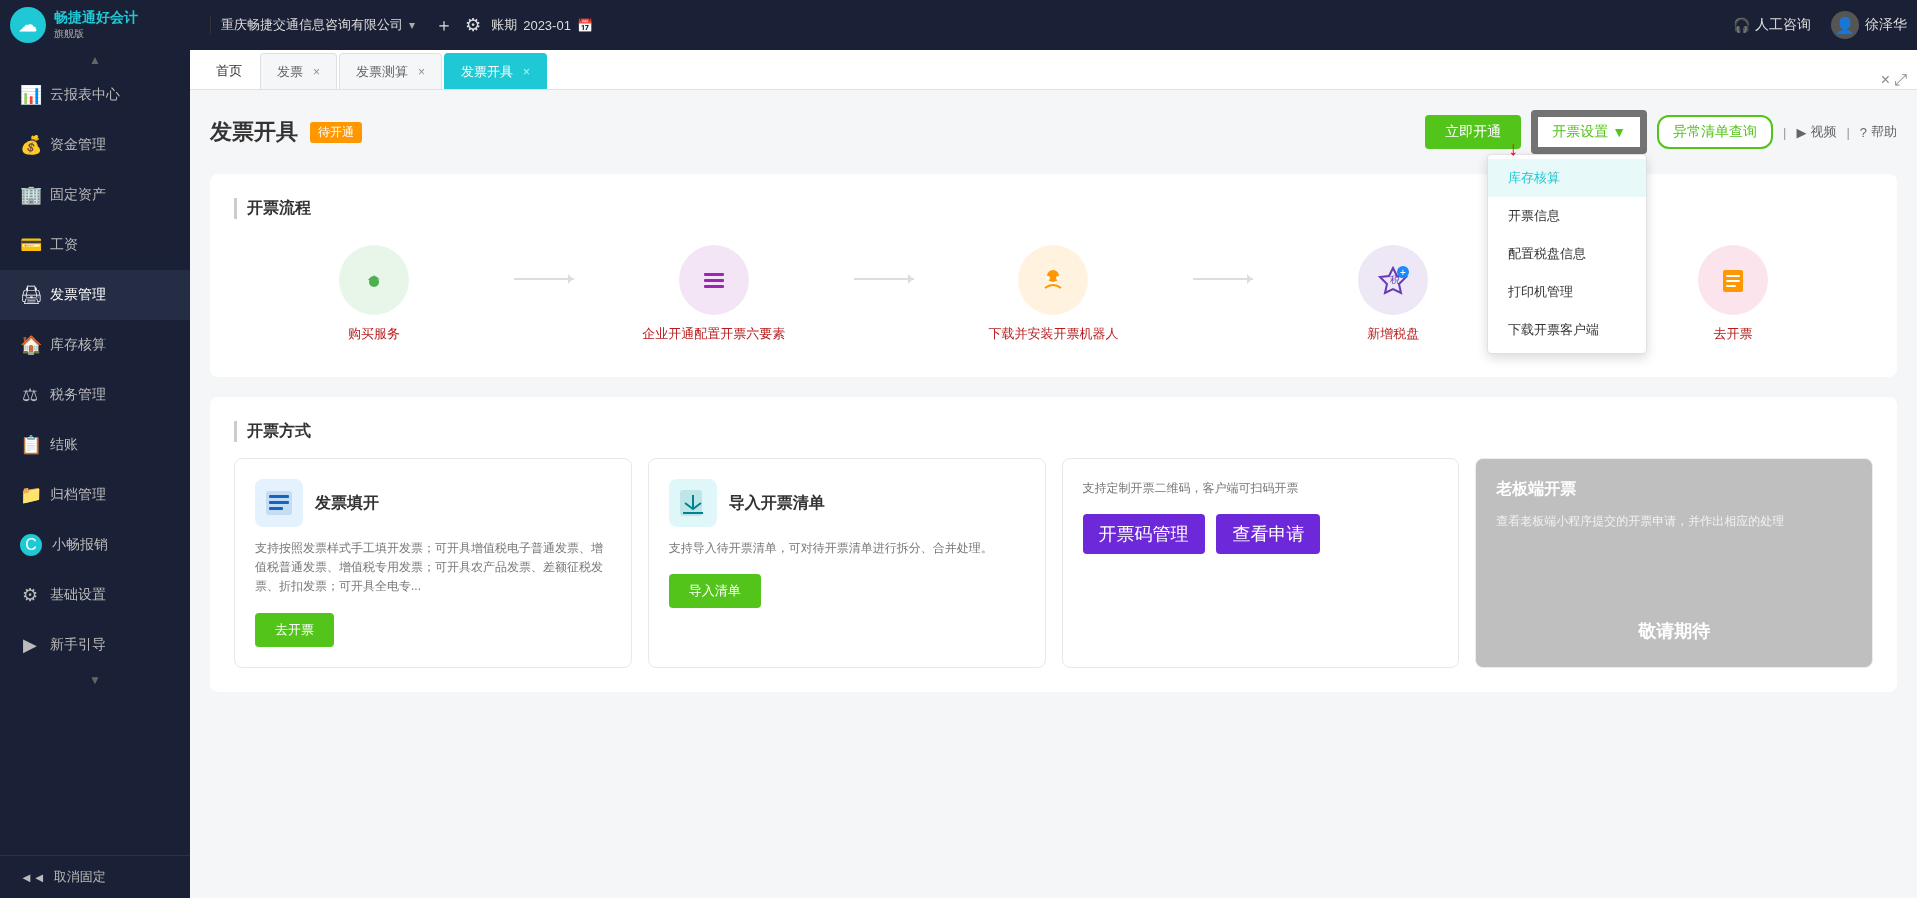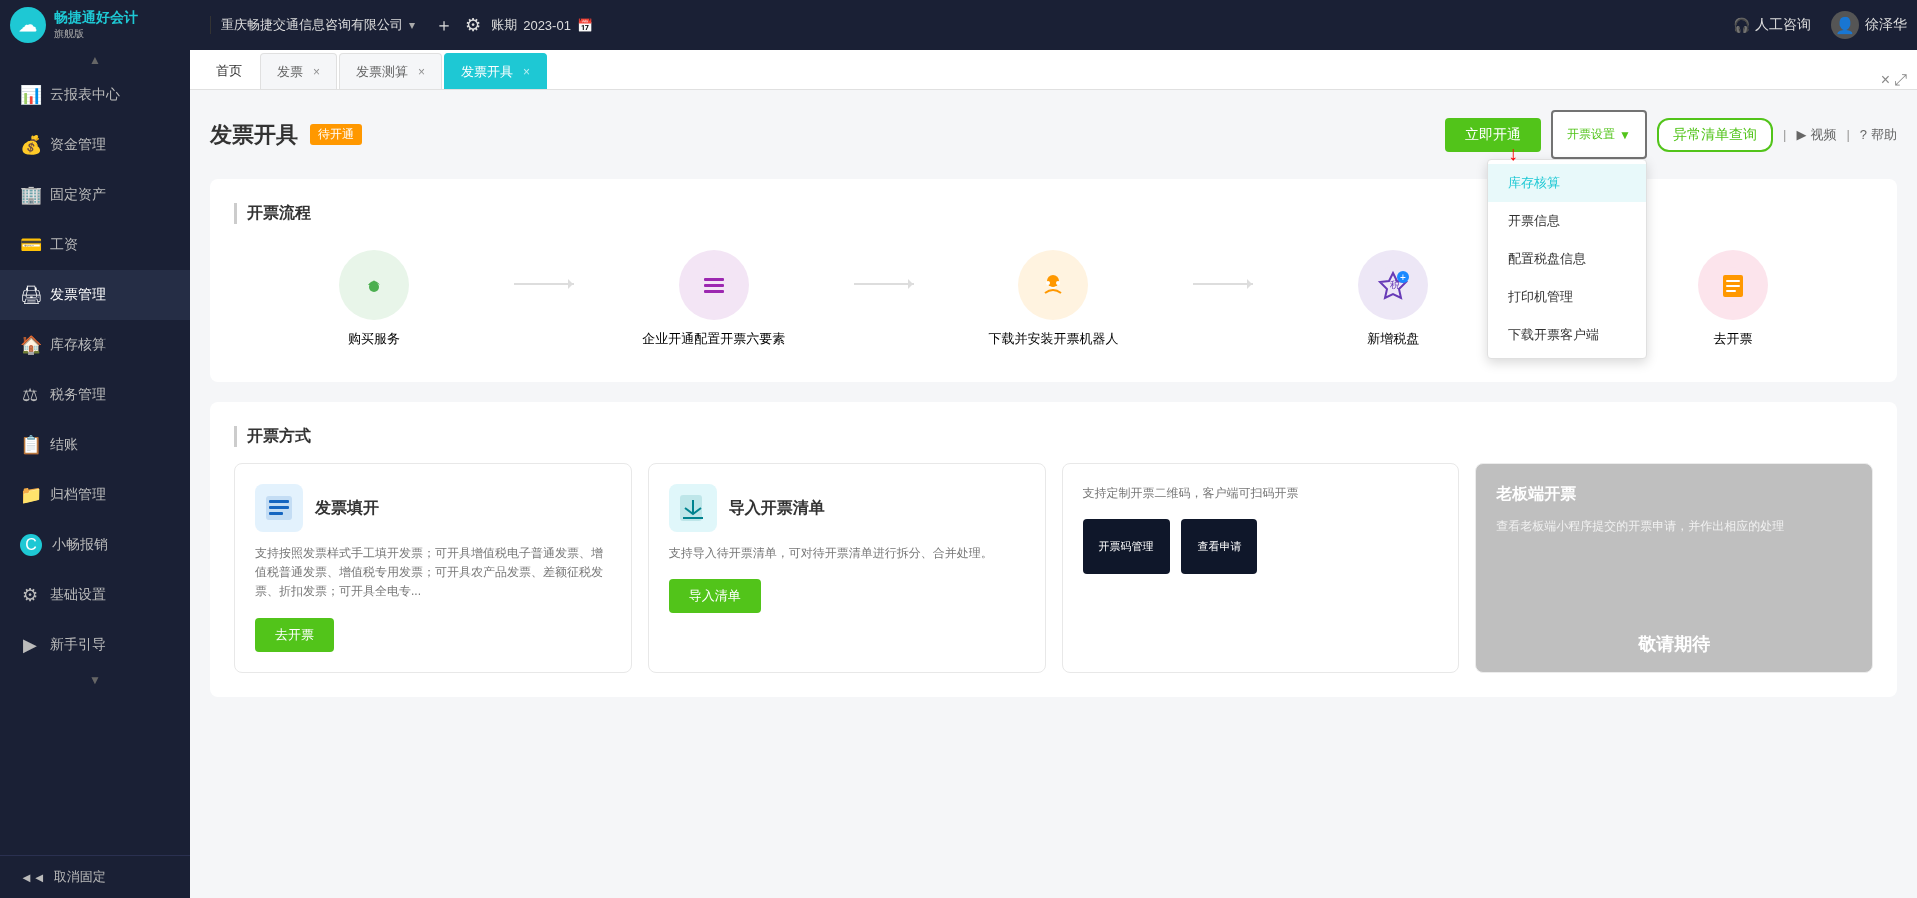--- a/index.html
+++ b/index.html
@@ -178,25 +178,25 @@
       color: #fff;
       border: none;
       padding: 8px 20px;
       border-radius: 4px;
       cursor: pointer;
       font-size: 14px;
     }
     .btn-settings {
       background: #fff;
       color: #52c41a;
-      border: 2px solid #737373;
-      padding: 14px 14px;
+      border: 7px solid #737373;
+      padding: 6px 14px;
       border-radius: 4px;
       cursor: pointer;
-      font-size: 12px;
+      font-size: 14px;
       display: flex; align-items: center; gap: 4px;
       position: relative;
     }
     .btn-abnormal {
       background: #fff;
       color: #52c41a;
       border: 2px solid #52c41a;
       padding: 6px 14px;
       border-radius: 12px;
       cursor: pointer;
@@ -270,21 +270,21 @@
       display: flex; align-items: center; justify-content: center;
       font-size: 28px;
     }
     .flow-step-icon.green { background: #e8f5e9; color: #4caf50; }
     .flow-step-icon.purple { background: #f3e5f5; color: #9c27b0; }
     .flow-step-icon.orange { background: #fff3e0; color: #ff9800; }
     .flow-step-icon.violet { background: #ede7f6; color: #673ab7; }
     .flow-step-icon.peach { background: #fce4ec; color: #e91e63; }
     .flow-step-label {
       font-size: 13px;
-      color: #000000;
+      color: #b91c1c;
     }
     .flow-connector {
       width: 60px;
       height: 2px;
       background: #ddd;
       margin-bottom: 30px;
       flex-shrink: 0;
       position: relative;
     }
     .flow-connector::after {
@@ -336,32 +336,32 @@
     .method-btn {
       background: #52c41a;
       color: #fff;
       border: none;
       padding: 8px 20px;
       border-radius: 4px;
       cursor: pointer;
       font-size: 13px;
     }
     .method-btn-outline {
-      background: #0f172a;
+      background: #6d28d9;
       color: #fff;
       border: none;
-      padding: 20px 16px;
+      padding: 8px 16px;
       border-radius: 4px;
       cursor: pointer;
-      font-size: 11px;
+      font-size: 18px;
       margin-right: 8px;
     }
     .overlay-text {
       position: absolute;
-      bottom: 16px; left: 20px; right: 20px;
+      bottom: 24px; left: 20px; right: 20px;
       font-size: 18px;
       font-weight: bold;
       color: #fff;
       text-align: center;
     }
 
     .settings-btn-wrapper {
       position: relative;
     }
 

